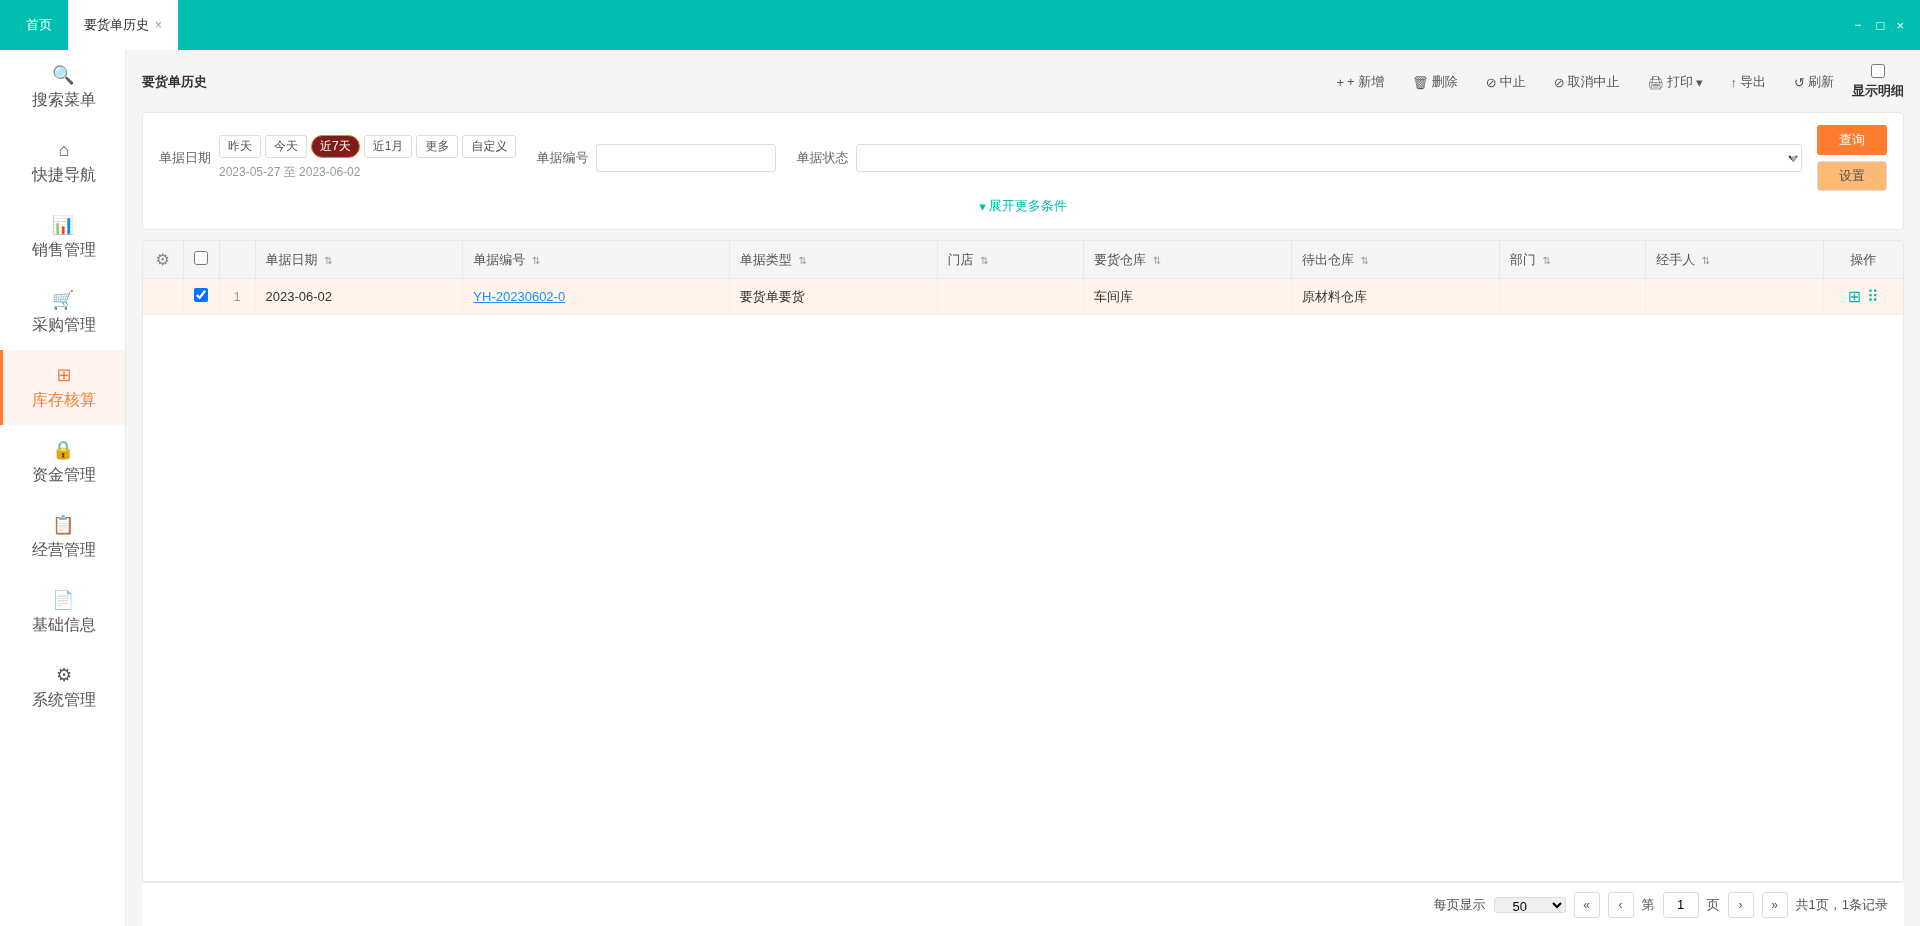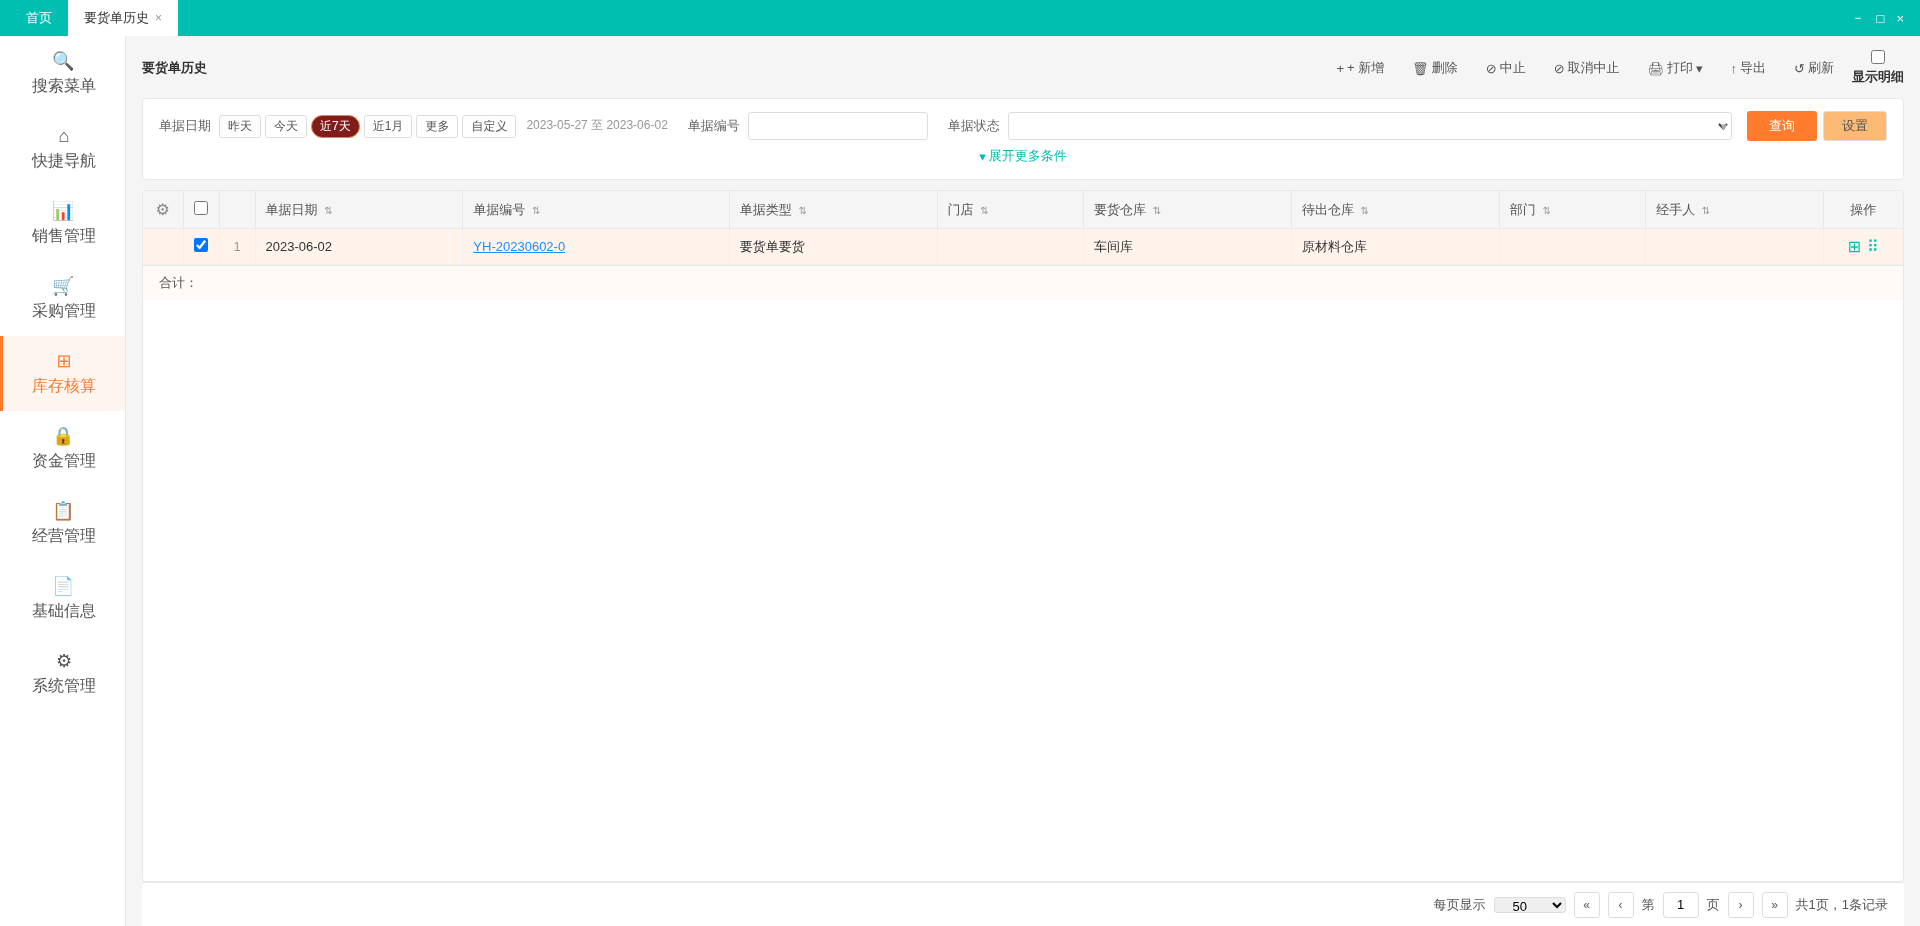--- a/index.html
+++ b/index.html
@@ -1,20 +1,20 @@
 <!DOCTYPE html>
 <html><head>
   <meta charset="utf-8">
   <style>
     * { box-sizing: border-box; margin: 0; padding: 0; font-family: 'Microsoft YaHei', Arial, sans-serif; font-size: 13px; }
     body { display: flex; flex-direction: column; height: 926px; overflow: hidden; background: #f5f5f5; }
 
     
     .top-bar {
-      height: 36px;
+      height: 50px;
       background: #00bfb0;
       display: flex;
       align-items: center;
       padding: 0 0 0 10px;
       flex-shrink: 0;
     }
     .top-bar-tabs {
       display: flex;
       align-items: center;
       height: 100%;
@@ -214,21 +214,21 @@
       color: #00bfb0;
       cursor: pointer;
       font-size: 12px;
       display: flex;
       align-items: center;
       justify-content: center;
       gap: 3px;
     }
     .action-buttons {
       display: flex;
-      flex-direction: row;
+      flex-direction: column;
       gap: 6px;
       margin-left: auto;
     }
     .query-btn {
       background: #ff7b2e;
       color: #fff;
       border: none;
       border-radius: 3px;
       padding: 6px 22px;
       cursor: pointer;
@@ -348,21 +348,22 @@
       cursor: pointer;
       font-size: 16px;
       color: #888;
     }
 
     
     input[type="checkbox"] { cursor: pointer; width: 14px; height: 14px; }
 
     .filter-date-col {
       display: flex;
-      gap: 10px;
+      flex-direction: column;
+      gap: 4px;
     }
   </style>
 </head>
 <body>
 
 <div class="top-bar">
   <div class="top-bar-tabs">
     <div class="tab-item home">
       <span>首页</span>
     </div>
@@ -580,23 +581,20 @@
       <td class="op-col">
         <div class="op-icons">
           <span class="op-icon" title="编辑">⊞</span>
           <span class="op-icon" title="更多">⠿</span>
         </div>
       </td>
     </tr>
           </tbody>
       </table>
 
-      <div class="table-footer-summary">
-        <span>合计：</span>
-      </div>
     </div>
 
     <div class="pagination-bar">
       <span>每页显示</span>
       <select class="page-size-select">
         <option value="50">50</option>
         <option value="100">100</option>
         <option value="200">200</option>
       </select>
       <button class="page-btn">«</button>

